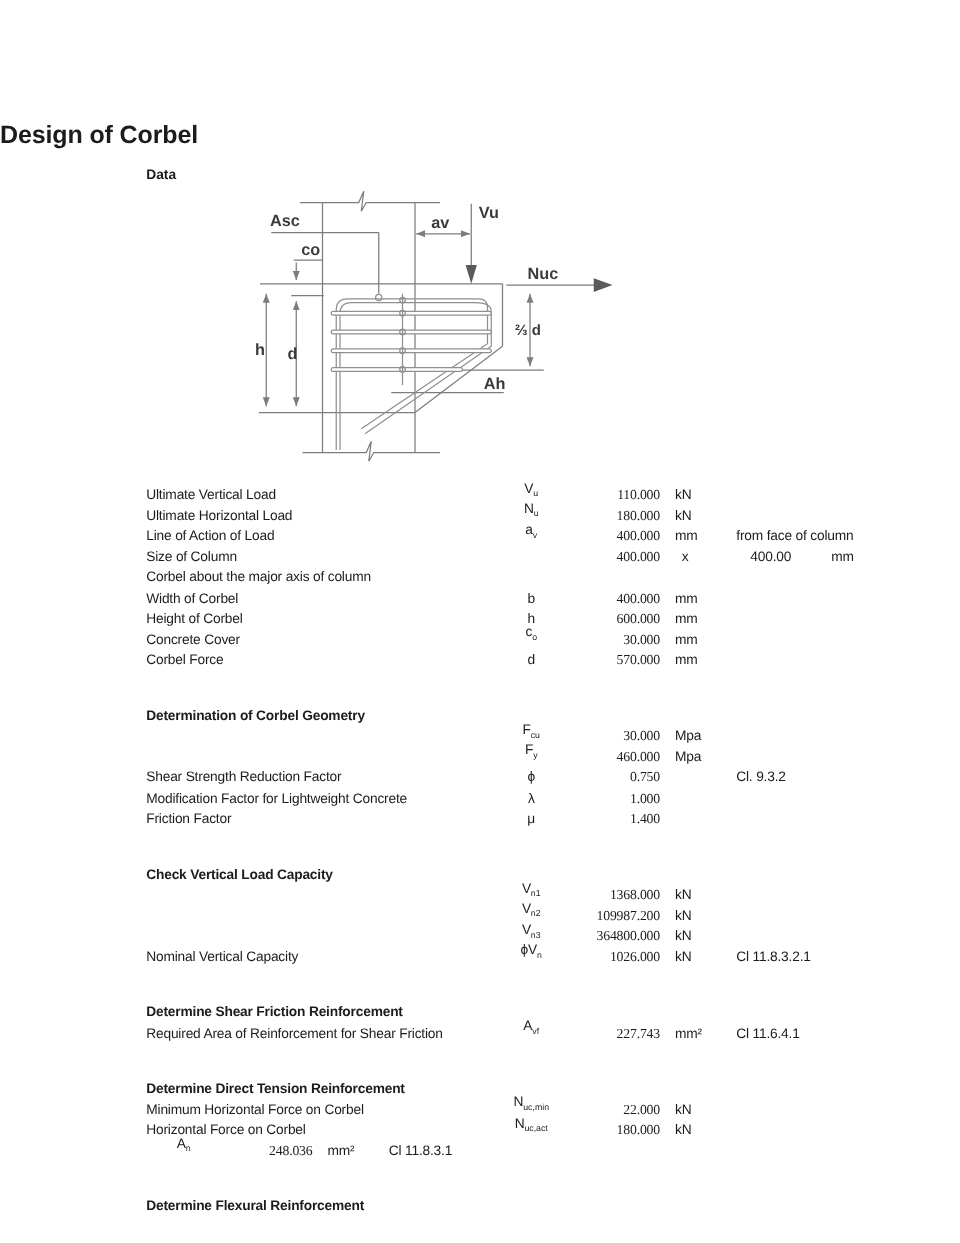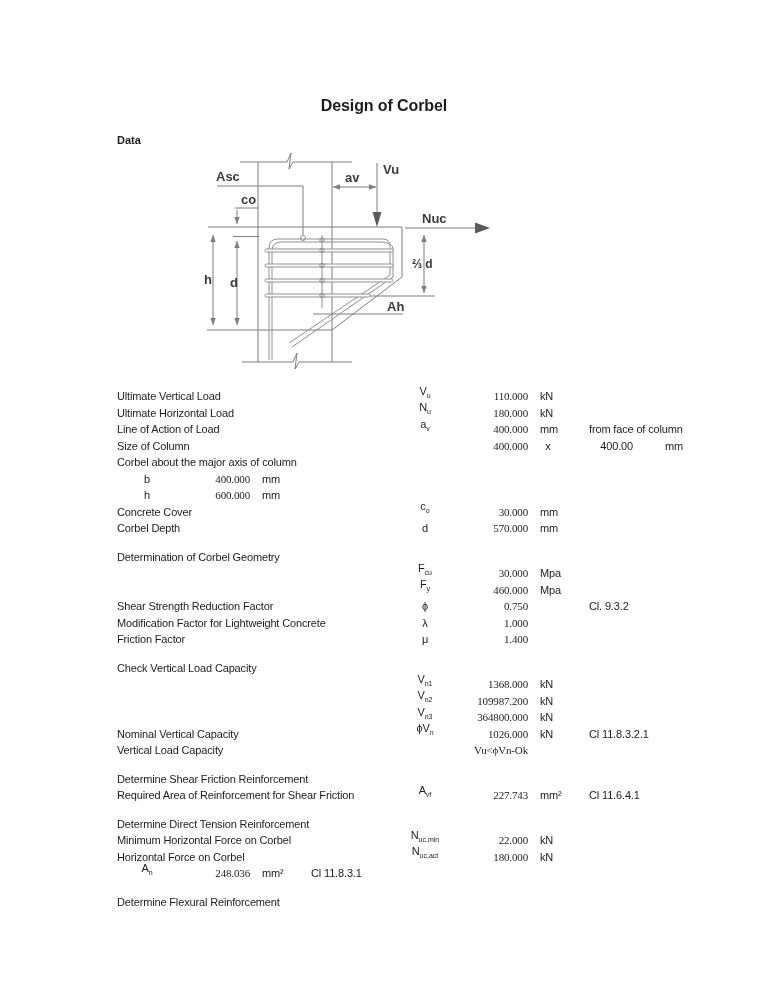--- a/index.html
+++ b/index.html
@@ -1,22 +1,22 @@
 <!DOCTYPE html>
 <html><head>
 <meta charset="utf-8">
 <style>
   html,body{margin:0;padding:0;background:#ffffff;}
   body{width:768px;height:994px;position:relative;font-family:"Liberation Sans",sans-serif;color:#1c1c1c;overflow:hidden;}
-  .title{position:absolute;top:97px;left:0;right:0;text-align:center;font-size:16px;font-weight:bold;letter-spacing:-0.1px;}
+  .title{position:absolute;top:97px;left:0;right:0;font-size:20px;font-weight:bold;letter-spacing:-0.1px;}
   .data-label{position:absolute;top:134px;left:117px;font-size:11px;font-weight:bold;}
   .diagram{position:absolute;left:185px;top:150px;width:320px;height:235px;}
   .sheet{position:absolute;left:117px;top:388px;width:620px;font-size:11px;letter-spacing:-0.15px;}
   .row{display:flex;height:16.5px;line-height:16.5px;align-items:flex-end;white-space:nowrap;}
-  .row.heading{font-weight:normal;margin-top:12px;}
+  .row.heading{font-weight:bold;margin-top:28px;}
   .c-label{width:278px;flex:none;}
   .c-sym{width:60px;flex:none;text-align:center;}
   .c-sym sub{font-size:7px;letter-spacing:0;}
   .c-val{width:73px;flex:none;text-align:right;font-family:Liberation Serif, serif;}
   .c-x{width:40px;flex:none;text-align:center;}
   .c-val2{width:65px;flex:none;text-align:right;}
   .c-unit{width:59px;flex:none;padding-left:12px;box-sizing:border-box;}
   .c-unit2{padding-left:32px;}
   .c-note{flex:1;padding-left:2px;margin-top:12px;}
   svg text{font-family:"Liberation Sans",sans-serif;fill:#3b3b3b;font-size:13px;font-weight:600;}
@@ -125,43 +125,45 @@
     <span class="c-x">x</span>
     <span class="c-val2">400.00</span>
     <span class="c-unit c-unit2">mm</span>
   </div>
 
   <div class="row">
     <span class="c-label">Corbel about the major axis of column</span>
   </div>
 
   <div class="row">
+    <span class="c-label">Width of Corbel</span>
     <span class="c-sym"><span>b</span></span>
     <span class="c-val">400.000</span>
     <span class="c-unit">mm</span>
     <span class="c-note"></span>
   </div>
 
   <div class="row">
+    <span class="c-label">Height of Corbel</span>
     <span class="c-sym"><span>h</span></span>
     <span class="c-val">600.000</span>
     <span class="c-unit">mm</span>
     <span class="c-note"></span>
   </div>
 
   <div class="row">
     <span class="c-label">Concrete Cover</span>
     <span class="c-sym"><span>c</span><sub>o</sub></span>
     <span class="c-val">30.000</span>
     <span class="c-unit">mm</span>
     <span class="c-note"></span>
   </div>
 
   <div class="row">
-    <span class="c-label">Corbel Depth</span>
+    <span class="c-label">Corbel Force</span>
     <span class="c-sym"><span>d</span></span>
     <span class="c-val">570.000</span>
     <span class="c-unit">mm</span>
     <span class="c-note"></span>
   </div>
 
   <div class="row heading">
     <span>Determination of Corbel Geometry</span>
   </div>
 
@@ -234,27 +236,20 @@
   </div>
 
   <div class="row">
     <span class="c-label">Nominal Vertical Capacity</span>
     <span class="c-sym"><span>ϕV</span><sub>n</sub></span>
     <span class="c-val">1026.000</span>
     <span class="c-unit">kN</span>
     <span class="c-note">Cl 11.8.3.2.1</span>
   </div>
 
-  <div class="row">
-    <span class="c-label">Vertical Load Capacity</span>
-    <span class="c-sym"></span>
-    <span class="c-val">Vu&lt;ϕVn-Ok</span>
-    <span class="c-unit"></span>
-    <span class="c-note"></span>
-  </div>
 
   <div class="row heading">
     <span>Determine Shear Friction Reinforcement</span>
   </div>
 
   <div class="row">
     <span class="c-label">Required Area of Reinforcement for Shear Friction</span>
     <span class="c-sym"><span>A</span><sub>vf</sub></span>
     <span class="c-val">227.743</span>
     <span class="c-unit">mm²</span>

